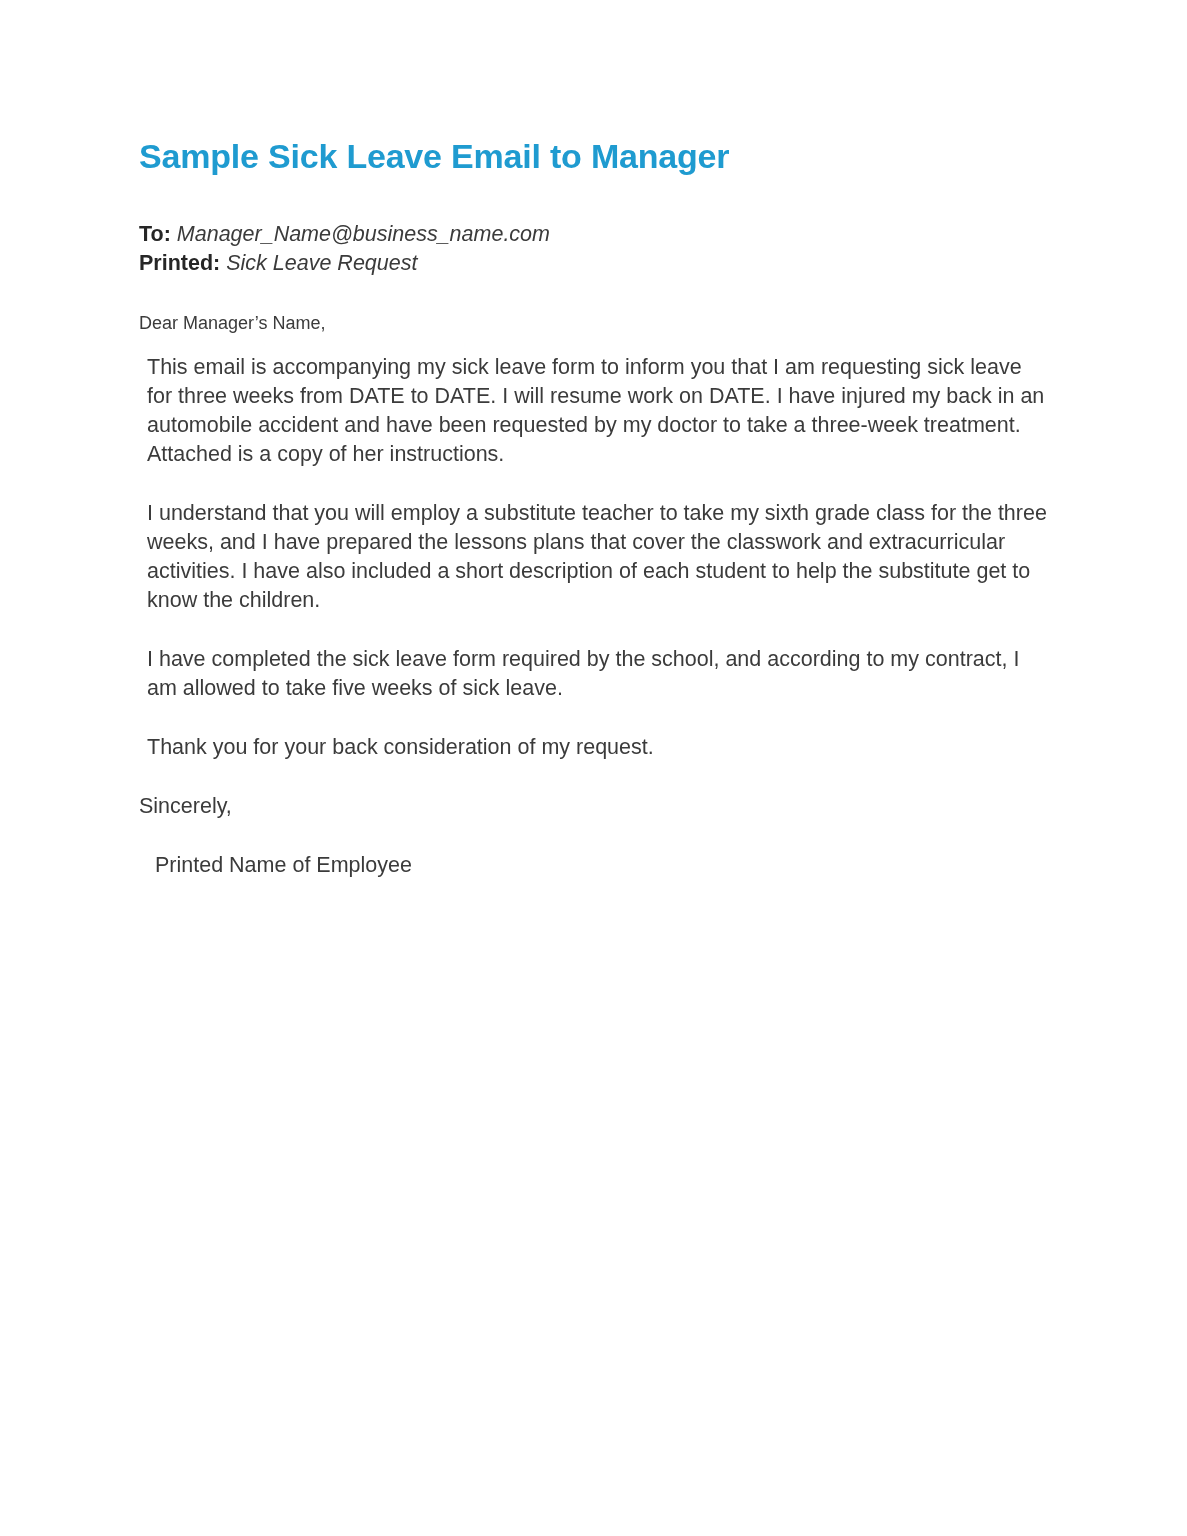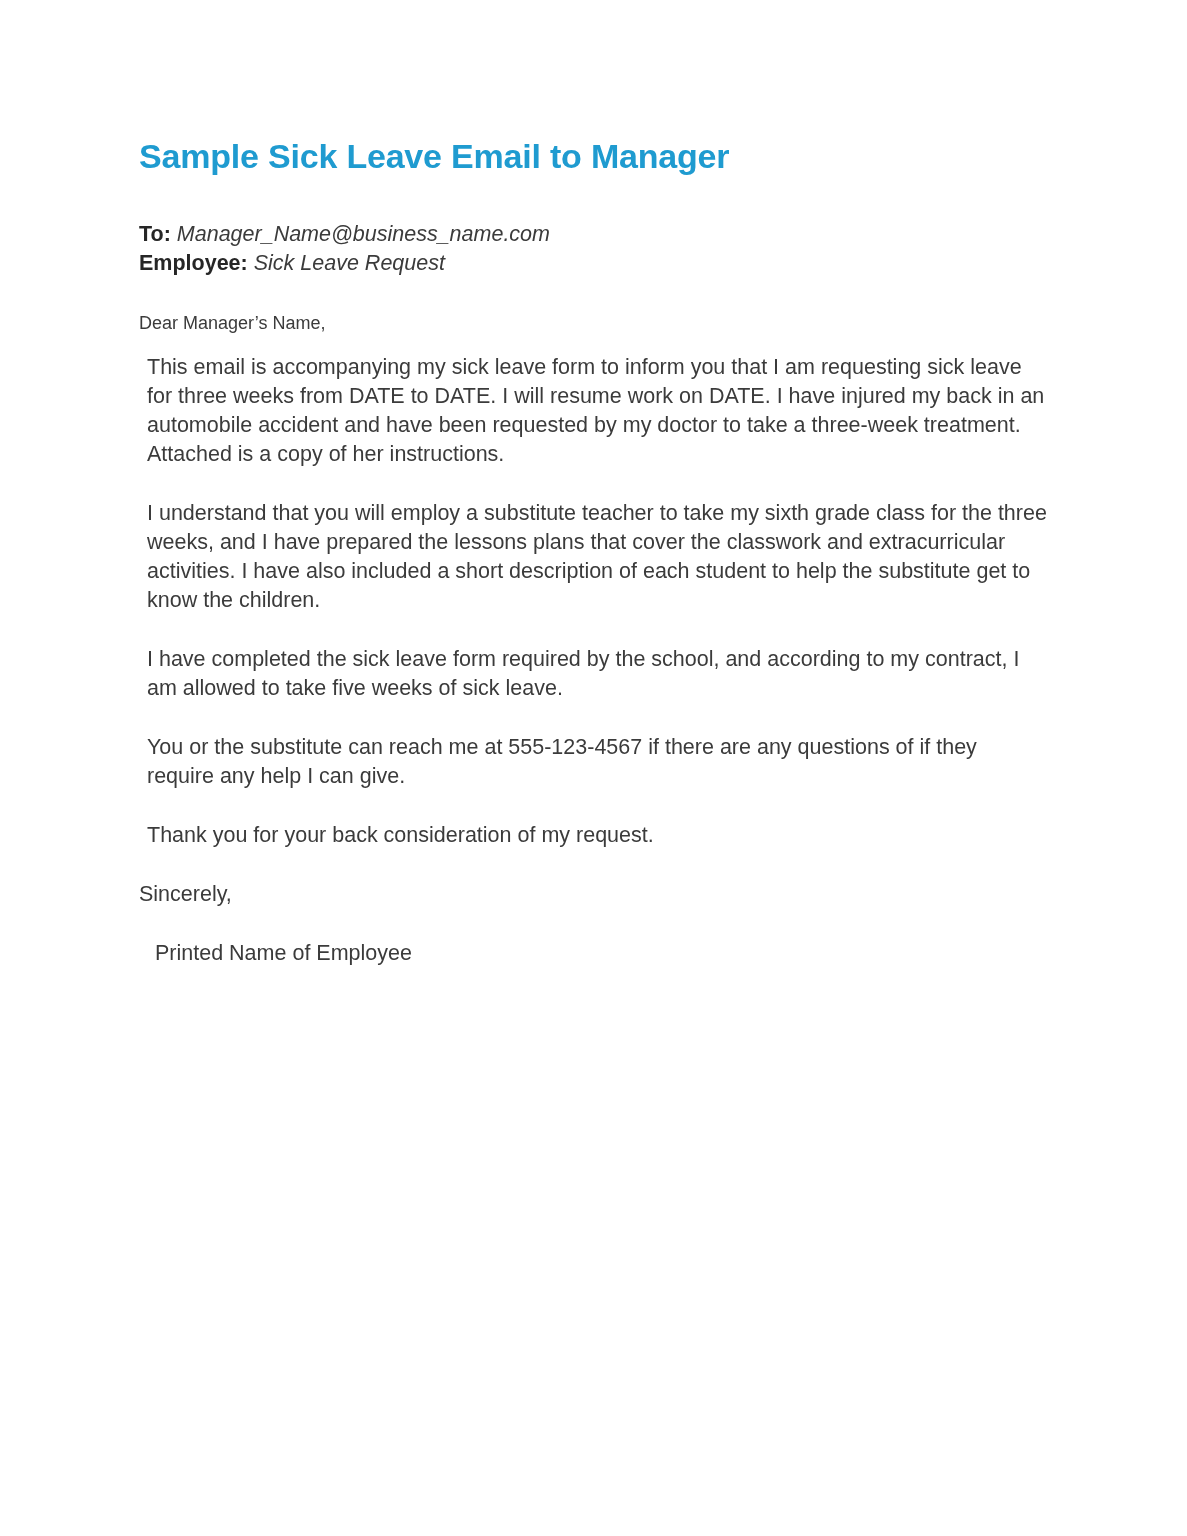--- a/index.html
+++ b/index.html
@@ -87,33 +87,32 @@
 <div class="page">
   <div class="doc-body">
 
     <h1 class="doc-title">Sample Sick Leave Email to Manager</h1>
 
     <div class="field-block">
       <div class="field-line">
         <span class="field-label">To:</span><span class="field-value"> Manager_Name@business_name.com</span>
       </div>
       <div class="field-line">
-        <span class="field-label">Employee:</span><span class="field-value"> Sick Leave Request</span>
+        <span class="field-label">Printed:</span><span class="field-value"> Sick Leave Request</span>
       </div>
     </div>
 
     <p class="salutation">Dear Manager’s Name,</p>
 
     <p class="para">This email is accompanying my sick leave form to inform you that I am requesting sick leave for three weeks from DATE to DATE. I will resume work on DATE. I have injured my back in an automobile accident and have been requested by my doctor to take a three-week treatment. Attached is a copy of her instructions.</p>
 
     <p class="para">I understand that you will employ a substitute teacher to take my sixth grade class for the three weeks, and I have prepared the lessons plans that cover the classwork and extracurricular activities. I have also included a short description of each student to help the substitute get to know the children.</p>
 
     <p class="para">I have completed the sick leave form required by the school, and according to my contract, I am allowed to take five weeks of sick leave.</p>
 
-    <p class="para">You or the substitute can reach me at 555-123-4567 if there are any questions of if they require any help I can give.</p>
 
     <p class="para">Thank you for your back consideration of my request.</p>
 
     <p class="closing-line">Sincerely,</p>
 
     <div class="signature-block">
       <div class="signature-line">Printed Name of Employee</div>
     </div>
 
   </div>

